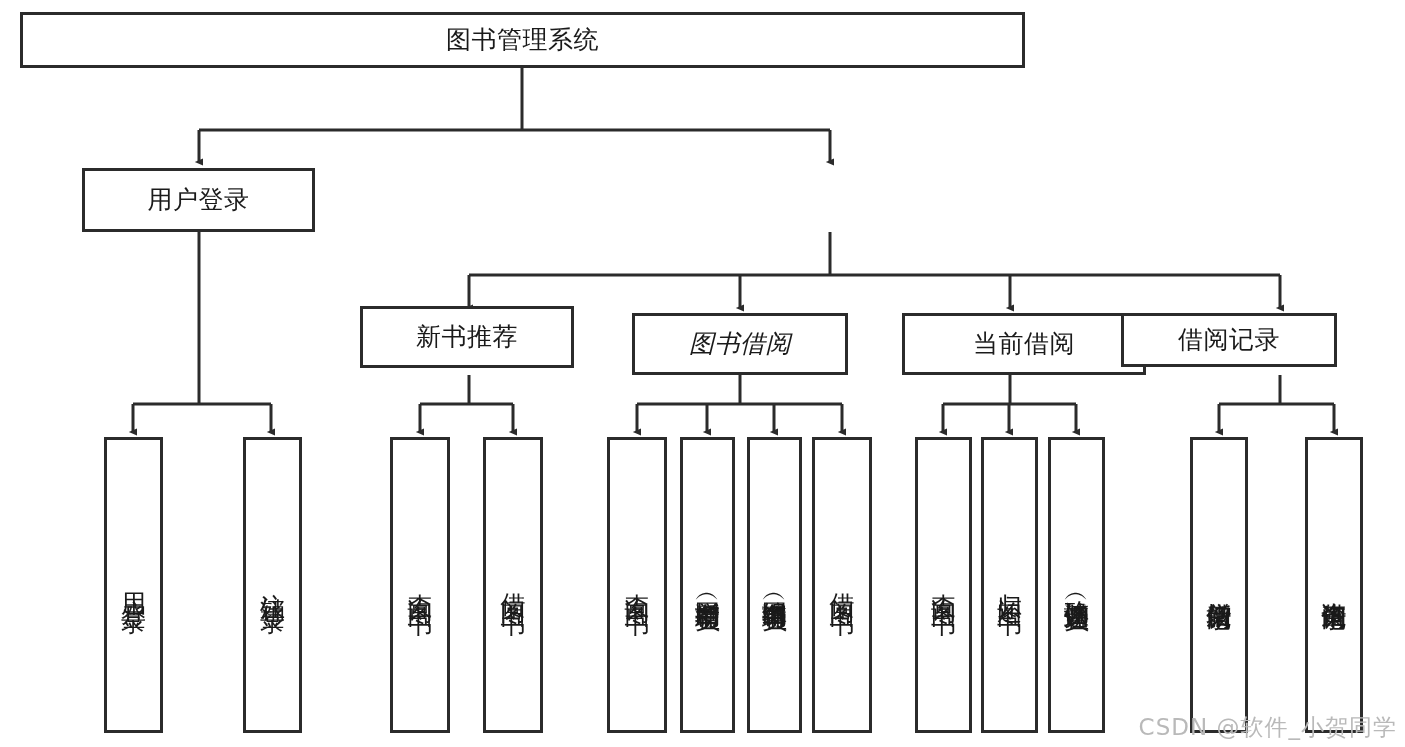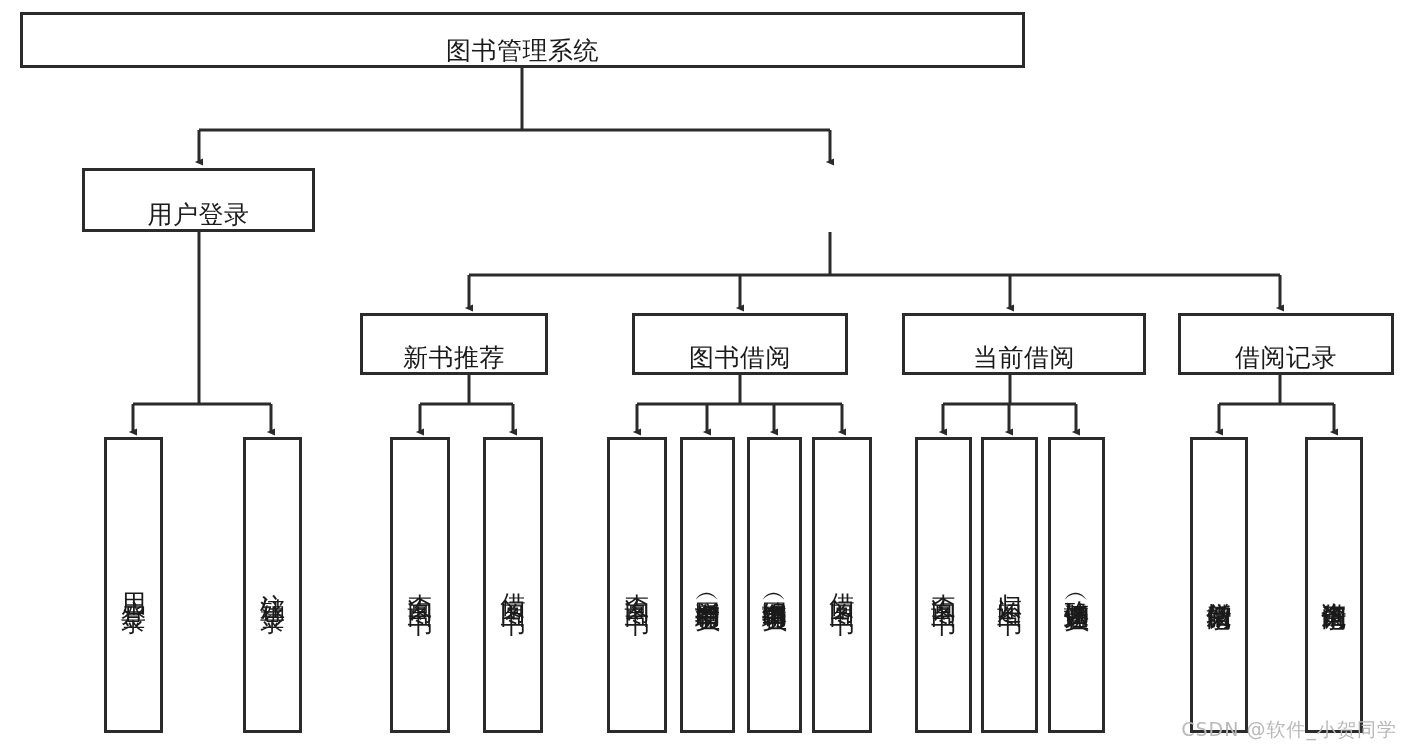--- a/index.html
+++ b/index.html
@@ -24,21 +24,21 @@
     width: 1405px;
     height: 747px;
     pointer-events: none;
   }
   .node {
     position: absolute;
     box-sizing: border-box;
     border: 3px solid #2b2b2b;
     background: #ffffff;
     display: flex;
-    align-items: flex-end;
+    align-items: center;
     justify-content: center;
     color: #1a1a1a;
   }
   .node .label {
     display: block;
     text-align: center;
     line-height: 1.18;
     white-space: nowrap;
   }
   
@@ -64,21 +64,21 @@
     max-height: 100%;
   }
   .node.vert.tight .label {
     letter-spacing: 1px;
     font-size: 25px;
   }
   .watermark {
     position: absolute;
     right: 8px;
     bottom: 4px;
-    font-size: 19px;
+    font-size: 23px;
     color: #b9b9b9;
     letter-spacing: 1px;
     white-space: nowrap;
   }
 </style>
 </head>
 <body>
 
 <div id="canvas">
 
@@ -133,30 +133,30 @@
   </svg>
 
   <div class="node root horiz" style="left:20px; top:12px; width:1005px; height:56px;">
     <span class="label">图书管理系统</span>
   </div>
 
   <div class="node horiz" style="left:82px; top:168px; width:233px; height:64px;">
     <span class="label">用户登录</span>
   </div>
 
-  <div class="node horiz" style="left:360px; top:313px; width:188px; height:62px;">
+  <div class="node horiz" style="left:360px; top:306px; width:214px; height:62px;">
     <span class="label">新书推荐</span>
   </div>
-  <div class="node horiz" style="left:632px; top:313px; width:216px; height:62px;">
+  <div class="node horiz" style="left:632px; top:313px; width:216px; height:62px;font-style:italic;">
     <span class="label">图书借阅</span>
   </div>
   <div class="node horiz" style="left:902px; top:313px; width:244px; height:62px;">
     <span class="label">当前借阅</span>
   </div>
-  <div class="node horiz" style="left:1178px; top:313px; width:216px; height:62px;font-family:Liberation Serif, serif;">
+  <div class="node horiz" style="left:1121px; top:313px; width:216px; height:54px;font-family:Liberation Serif, serif;">
     <span class="label">借阅记录</span>
   </div>
 
   <div class="node vert" style="left:104px; top:437px; width:59px; height:296px;">
     <span class="label">用户登录</span>
   </div>
   <div class="node vert" style="left:243px; top:437px; width:59px; height:296px;">
     <span class="label">注销登录</span>
   </div>
 

